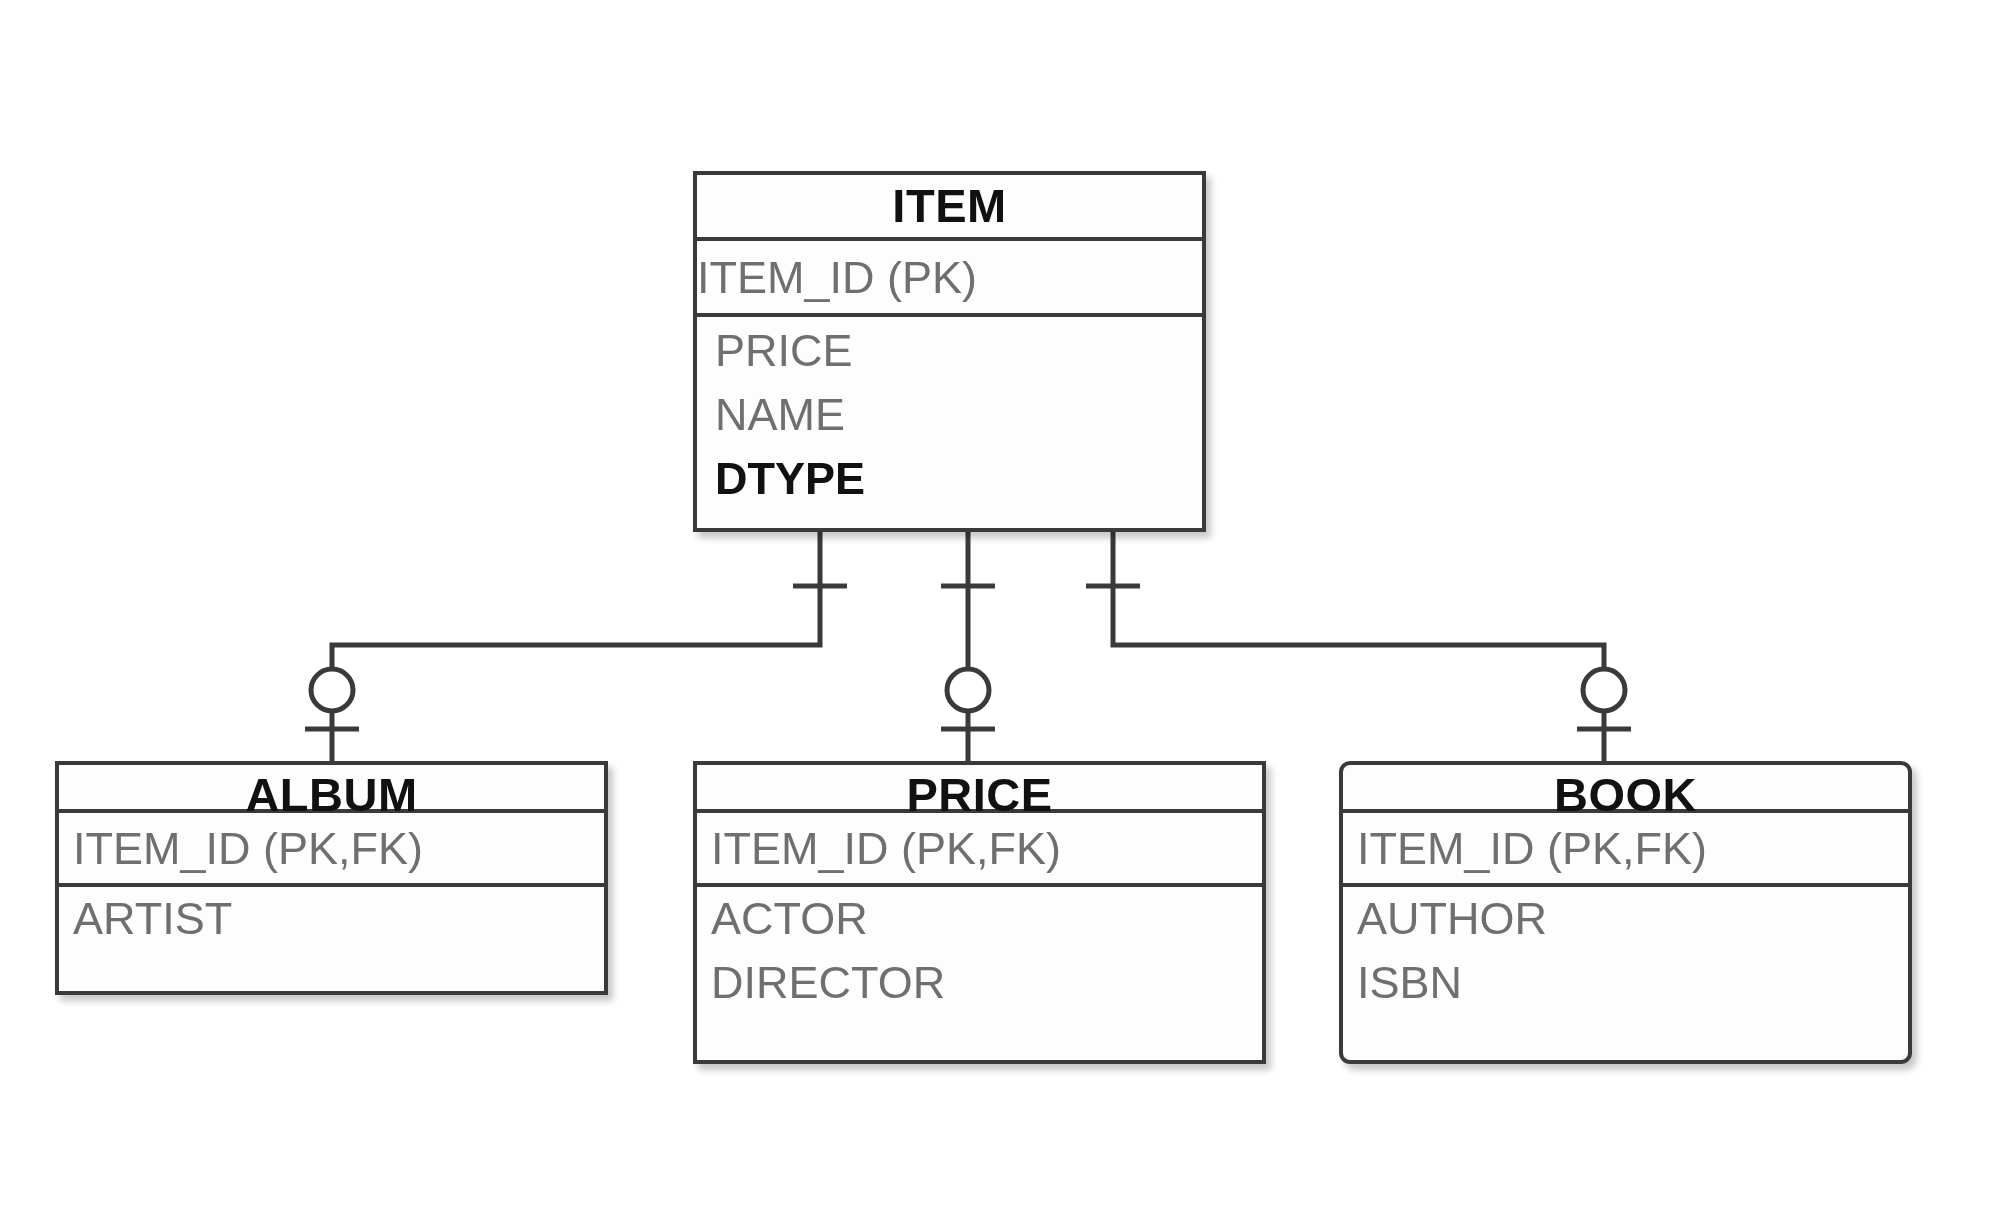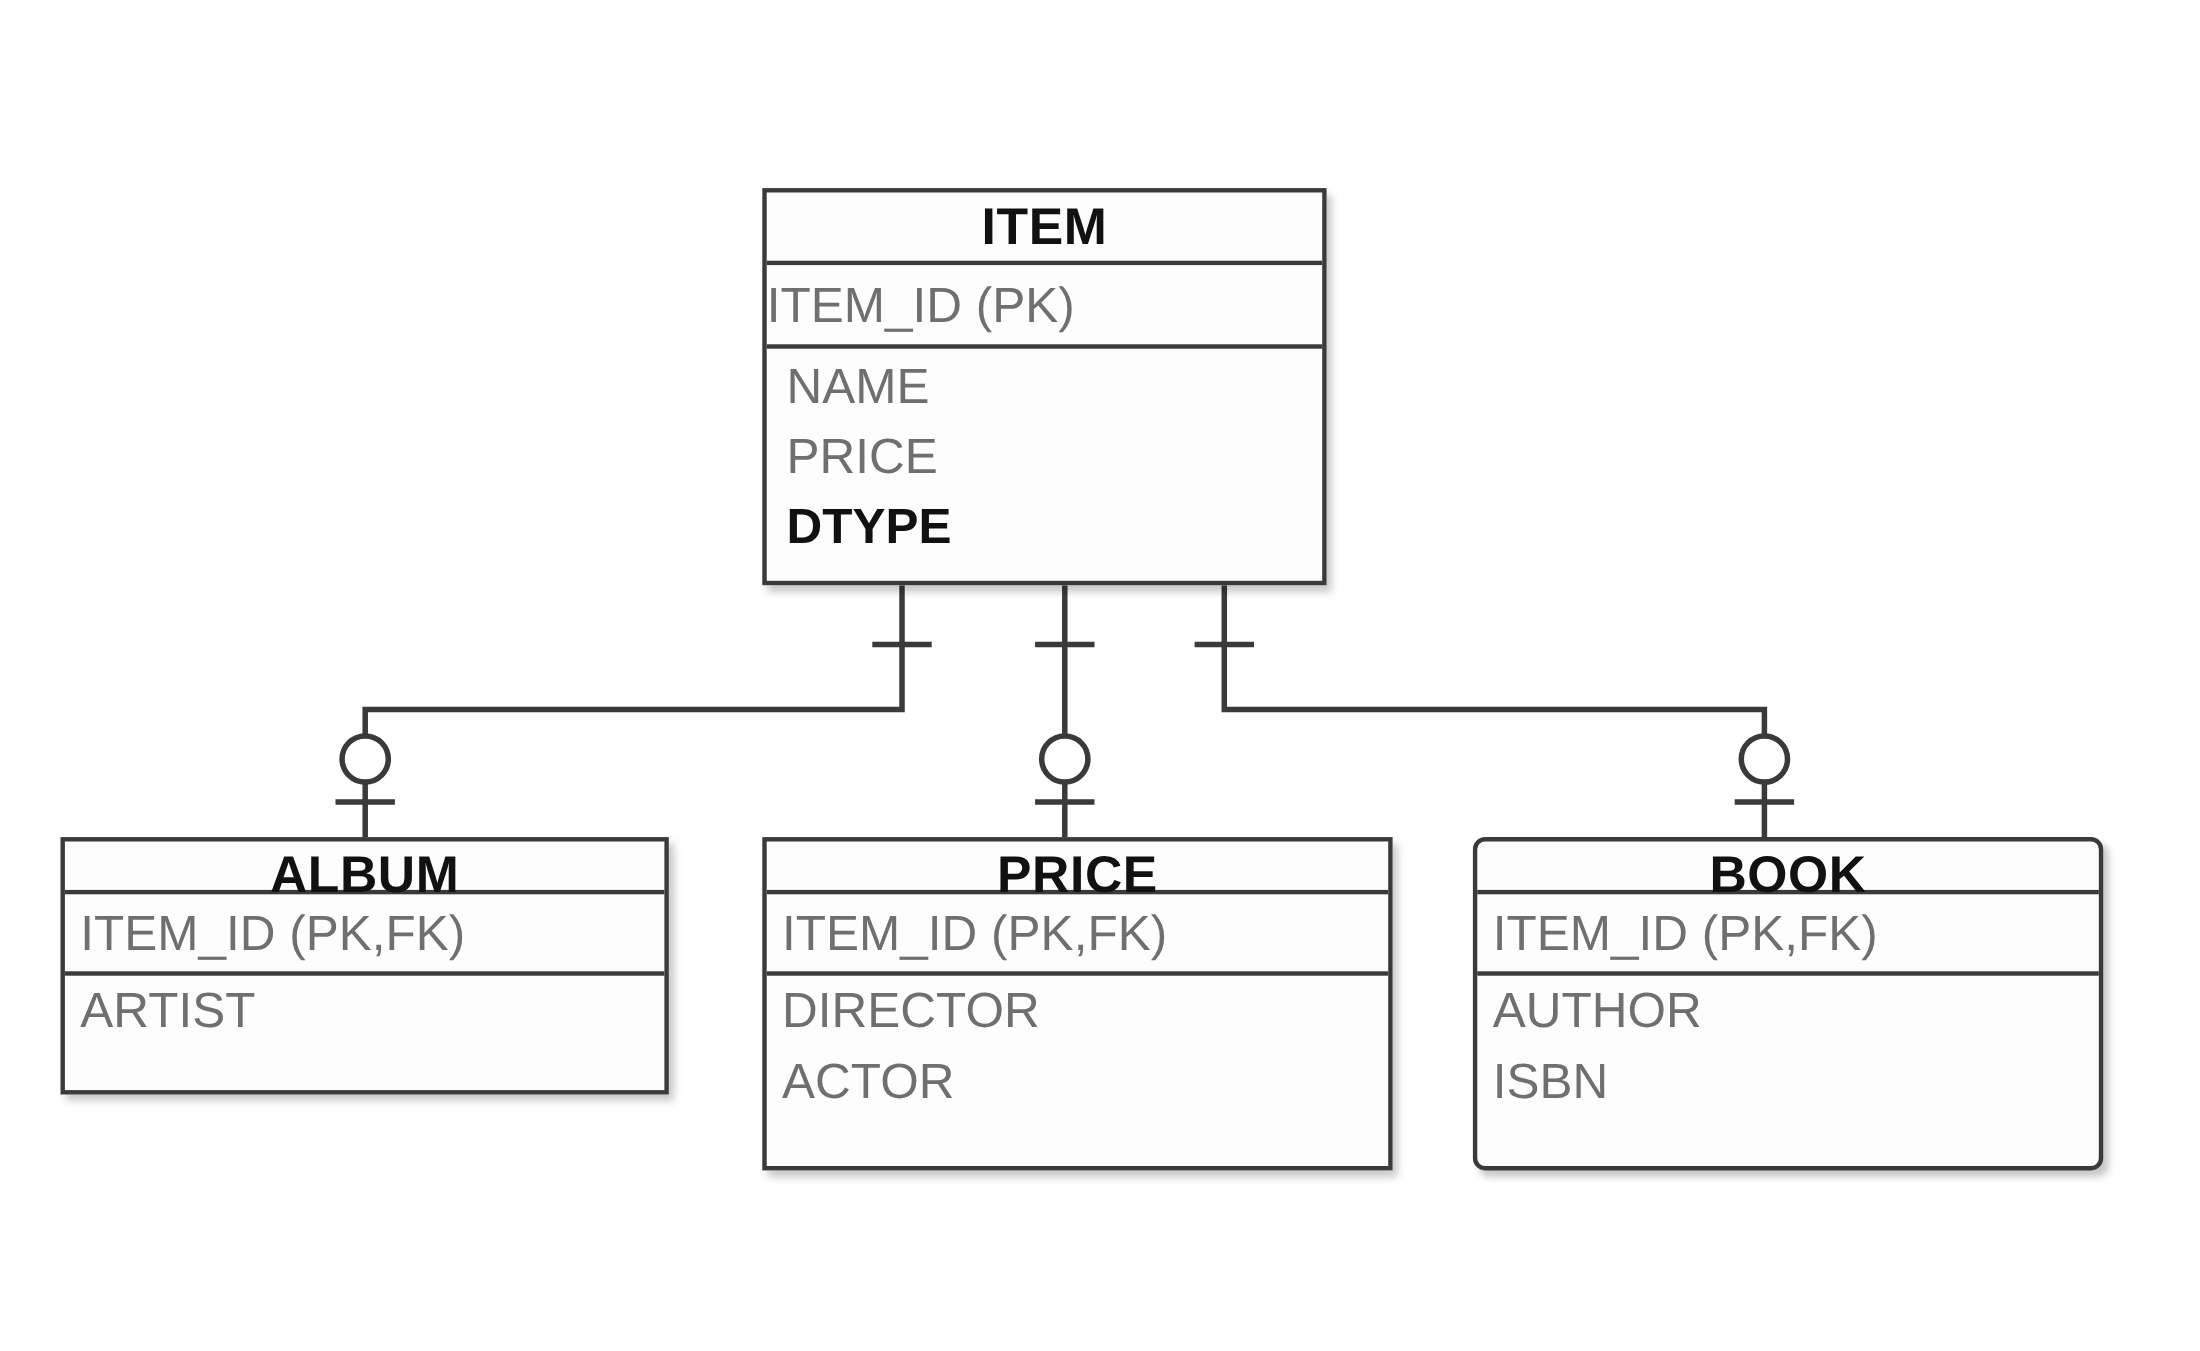--- a/index.html
+++ b/index.html
@@ -164,40 +164,40 @@
         <line x1="1577" y1="729" x2="1631" y2="729"></line>
       </g>
 
     </g>
   </svg>
 
   <div class="entity" id="entity-item">
     <div class="entity-title">ITEM</div>
     <div class="entity-key">ITEM_ID (PK)</div>
     <div class="entity-attrs">
+      <div class="attr">PRICE</div>
       <div class="attr">NAME</div>
-      <div class="attr">PRICE</div>
       <div class="attr discriminator">DTYPE</div>
     </div>
   </div>
 
   <div class="entity child" id="entity-album">
     <div class="entity-title">ALBUM</div>
     <div class="entity-key">ITEM_ID (PK,FK)</div>
     <div class="entity-attrs">
       <div class="attr">ARTIST</div>
     </div>
   </div>
 
   <div class="entity child" id="entity-movie">
     <div class="entity-title">PRICE</div>
     <div class="entity-key">ITEM_ID (PK,FK)</div>
     <div class="entity-attrs">
+      <div class="attr">ACTOR</div>
       <div class="attr">DIRECTOR</div>
-      <div class="attr">ACTOR</div>
     </div>
   </div>
 
   <div class="entity child" id="entity-book">
     <div class="entity-title">BOOK</div>
     <div class="entity-key">ITEM_ID (PK,FK)</div>
     <div class="entity-attrs">
       <div class="attr">AUTHOR</div>
       <div class="attr">ISBN</div>
     </div>

